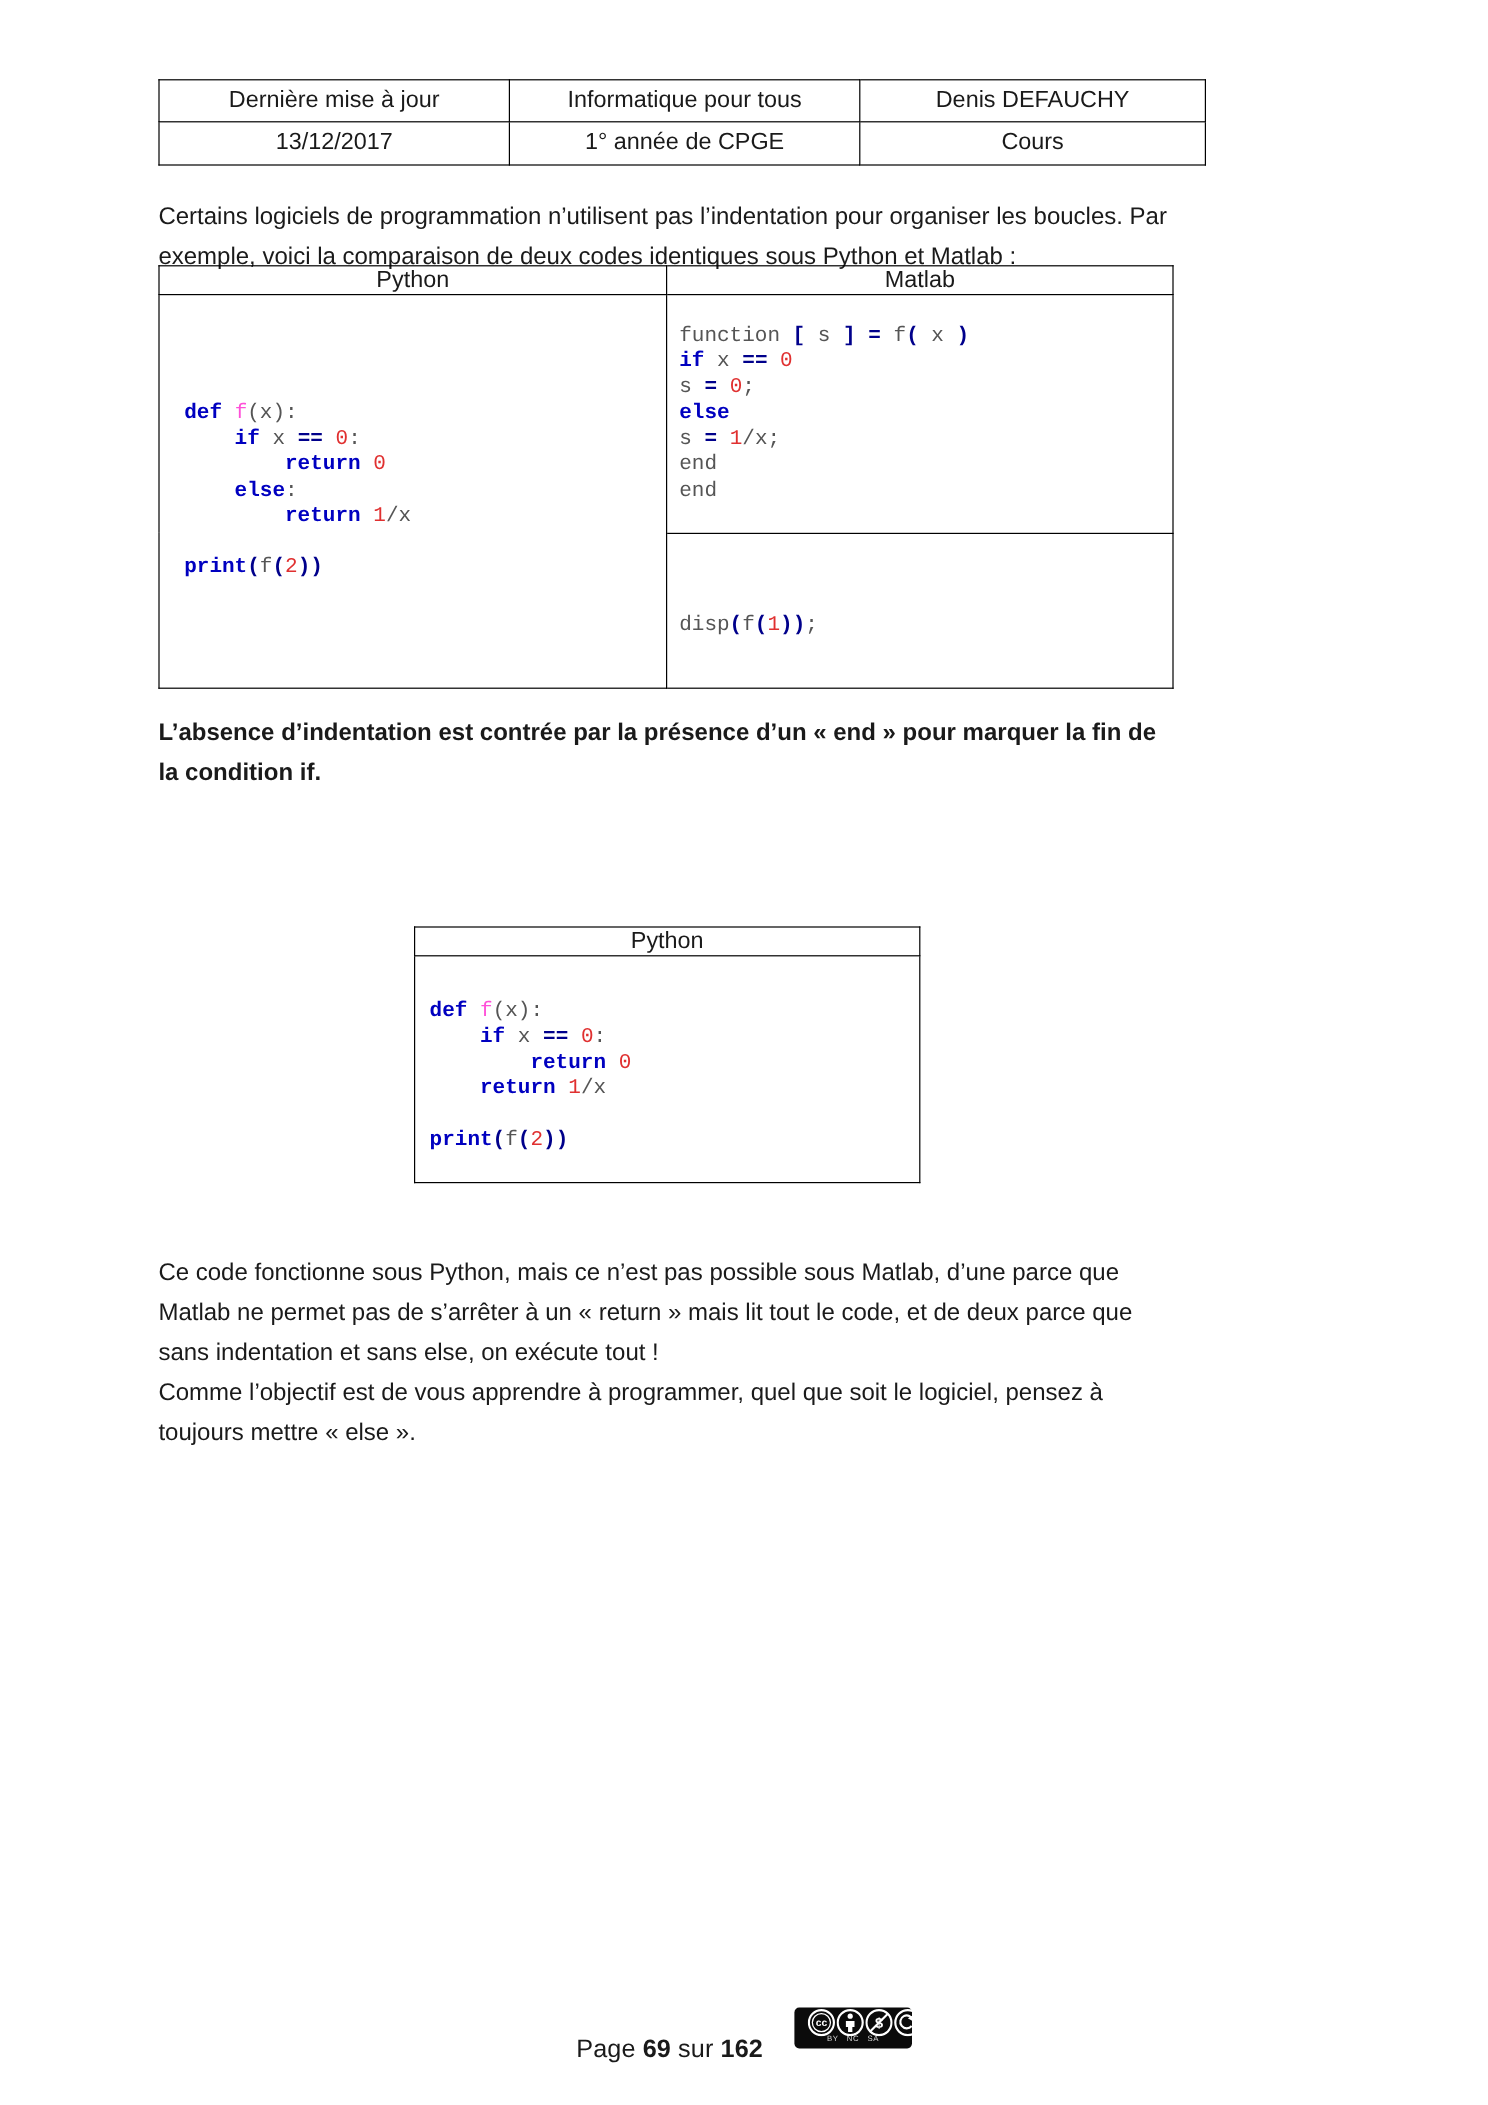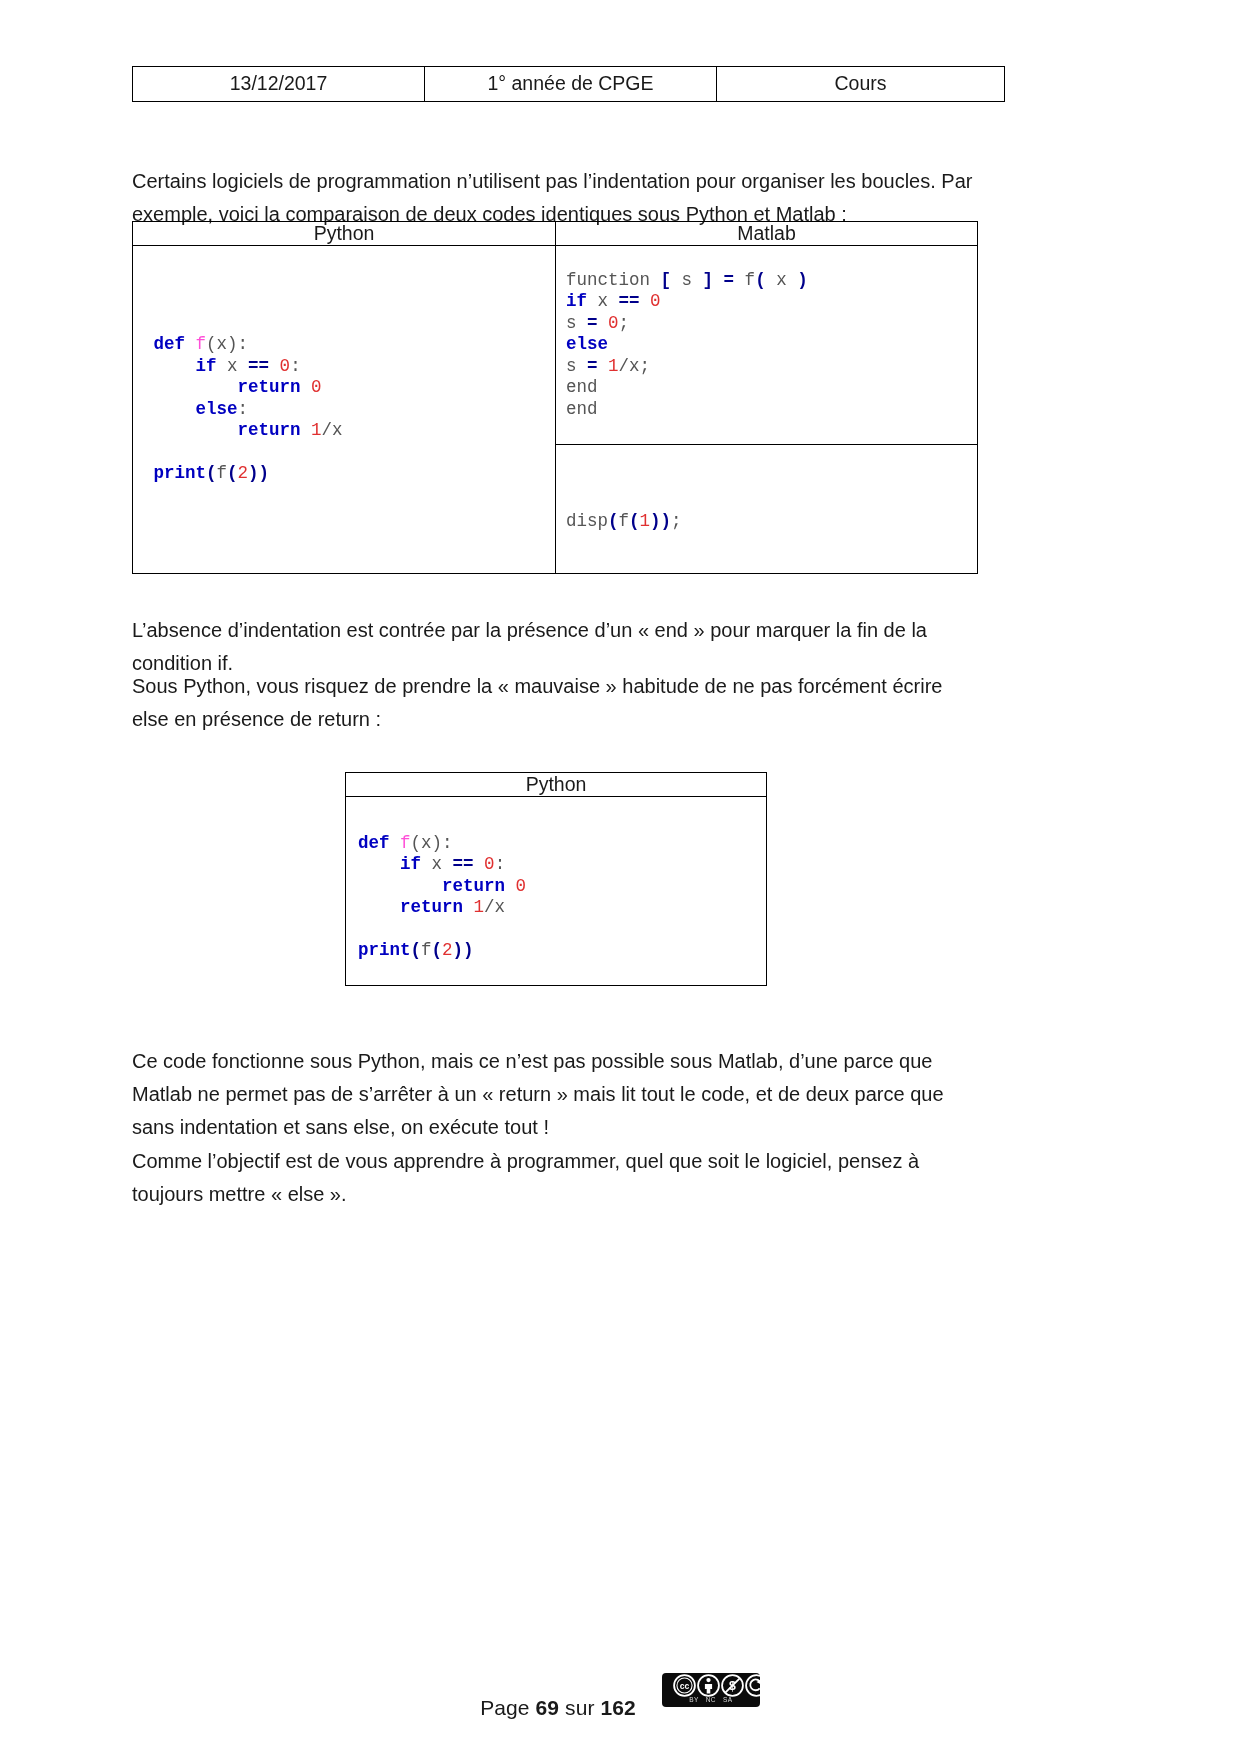--- a/index.html
+++ b/index.html
@@ -161,20 +161,25 @@
     margin-top: -1px;
   }
 </style>
 </head>
 <body>
 
 <div class="page">
 
   <table class="header-table">
     <tbody>
+        <tr>
+      <td class="hcol1">Dernière mise à jour</td>
+      <td class="hcol2">Informatique pour tous</td>
+      <td class="hcol3">Denis DEFAUCHY</td>
+    </tr>
     <tr>
       <td class="hcol1">13/12/2017</td>
       <td class="hcol2">1° année de CPGE</td>
       <td class="hcol3">Cours</td>
     </tr>
   </tbody>
     </table>
 
   <p class="para" style="top:129px;margin-top:36px;">Certains logiciels de programmation n’utilisent pas l’indentation pour organiser les boucles. Par exemple, voici la comparaison de deux codes identiques sous Python et Matlab :</p>
 
@@ -210,23 +215,22 @@
     <tr>
       <td class="ml-cell-2">
         <pre class="code"><span class="plain"> </span>
 <span class="plain"> </span>
 <span class="plain">disp</span><span class="op">(</span><span class="plain">f</span><span class="op">(</span><span class="num">1</span><span class="op">))</span><span class="plain">;</span></pre>
       </td>
     </tr>
   </tbody>
     </table>
 
-  <p class="para" style="top:594px;">L’absence d’indentation est contrée par la présence d’un « end » pour marquer la fin de la condition if.</p>
-
-  <p class="para" style="top:650px;">Sous Python, vous risquez de prendre la « mauvaise » habitude de ne pas forcément écrire else en présence de return :</p>
+  <p class="para" style="top:575px;font-weight:bold;">L’absence d’indentation est contrée par la présence d’un « end » pour marquer la fin de la condition if.</p>
+
 
   <table class="py-box">
     <tbody>
         <tr>
       <th class="lang-head">Python</th>
     </tr>
     <tr>
       <td style="height:178px;">
         <pre class="code" style="padding-top:18px;padding-left:12px;"><span class="kw">def</span> <span class="fn">f</span><span class="plain">(x):</span>
 <span class="plain">    </span><span class="kw">if</span> <span class="plain">x</span> <span class="op">==</span> <span class="num">0</span><span class="plain">:</span>

